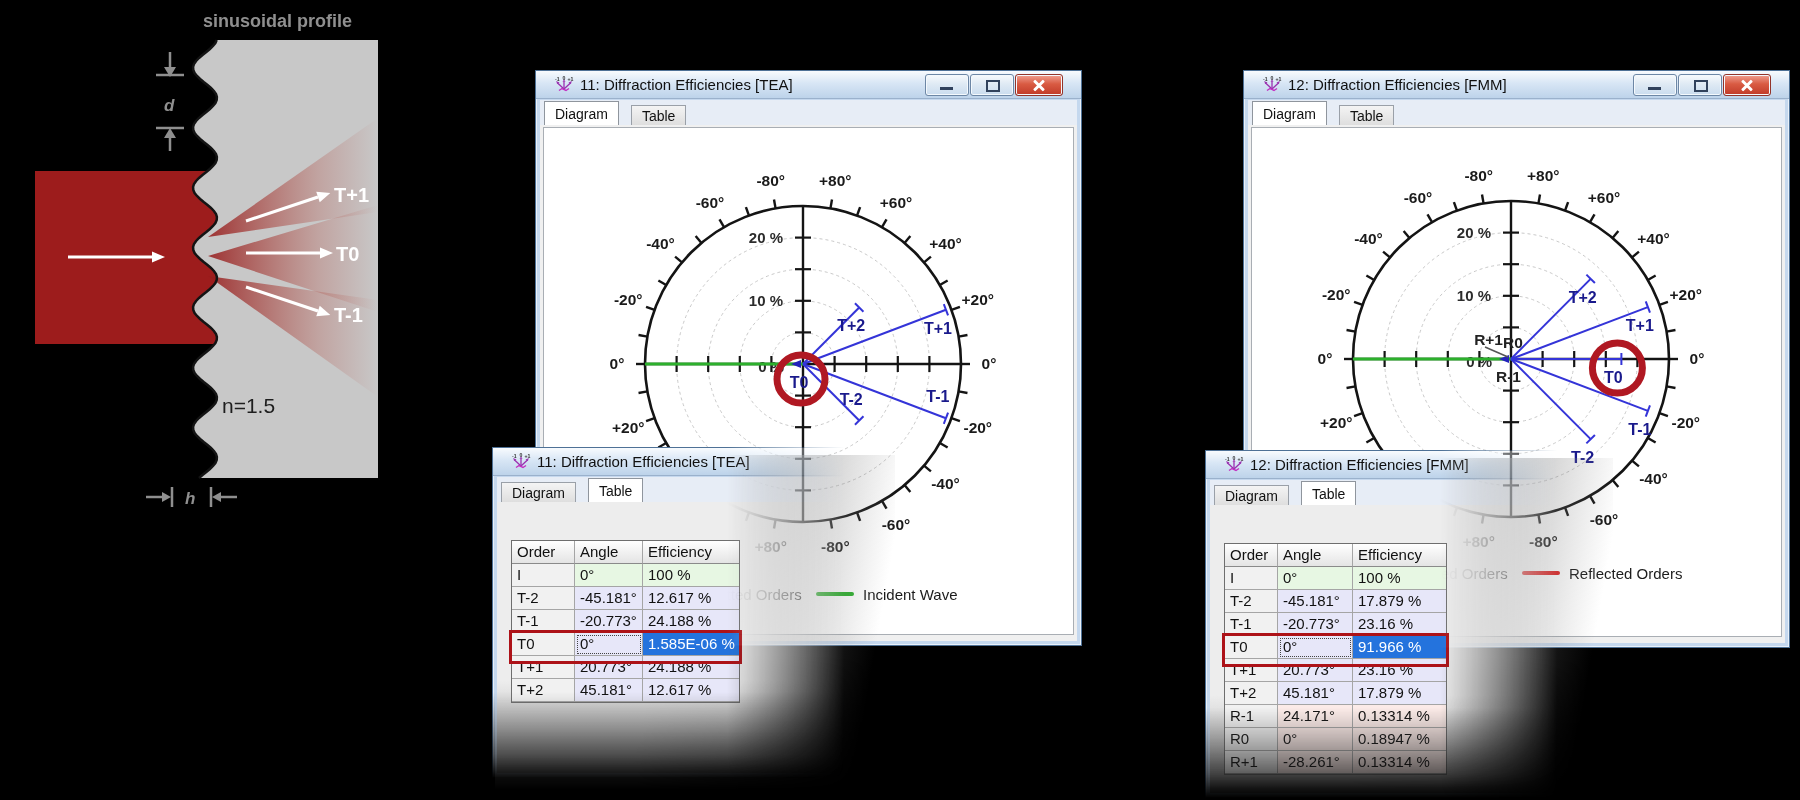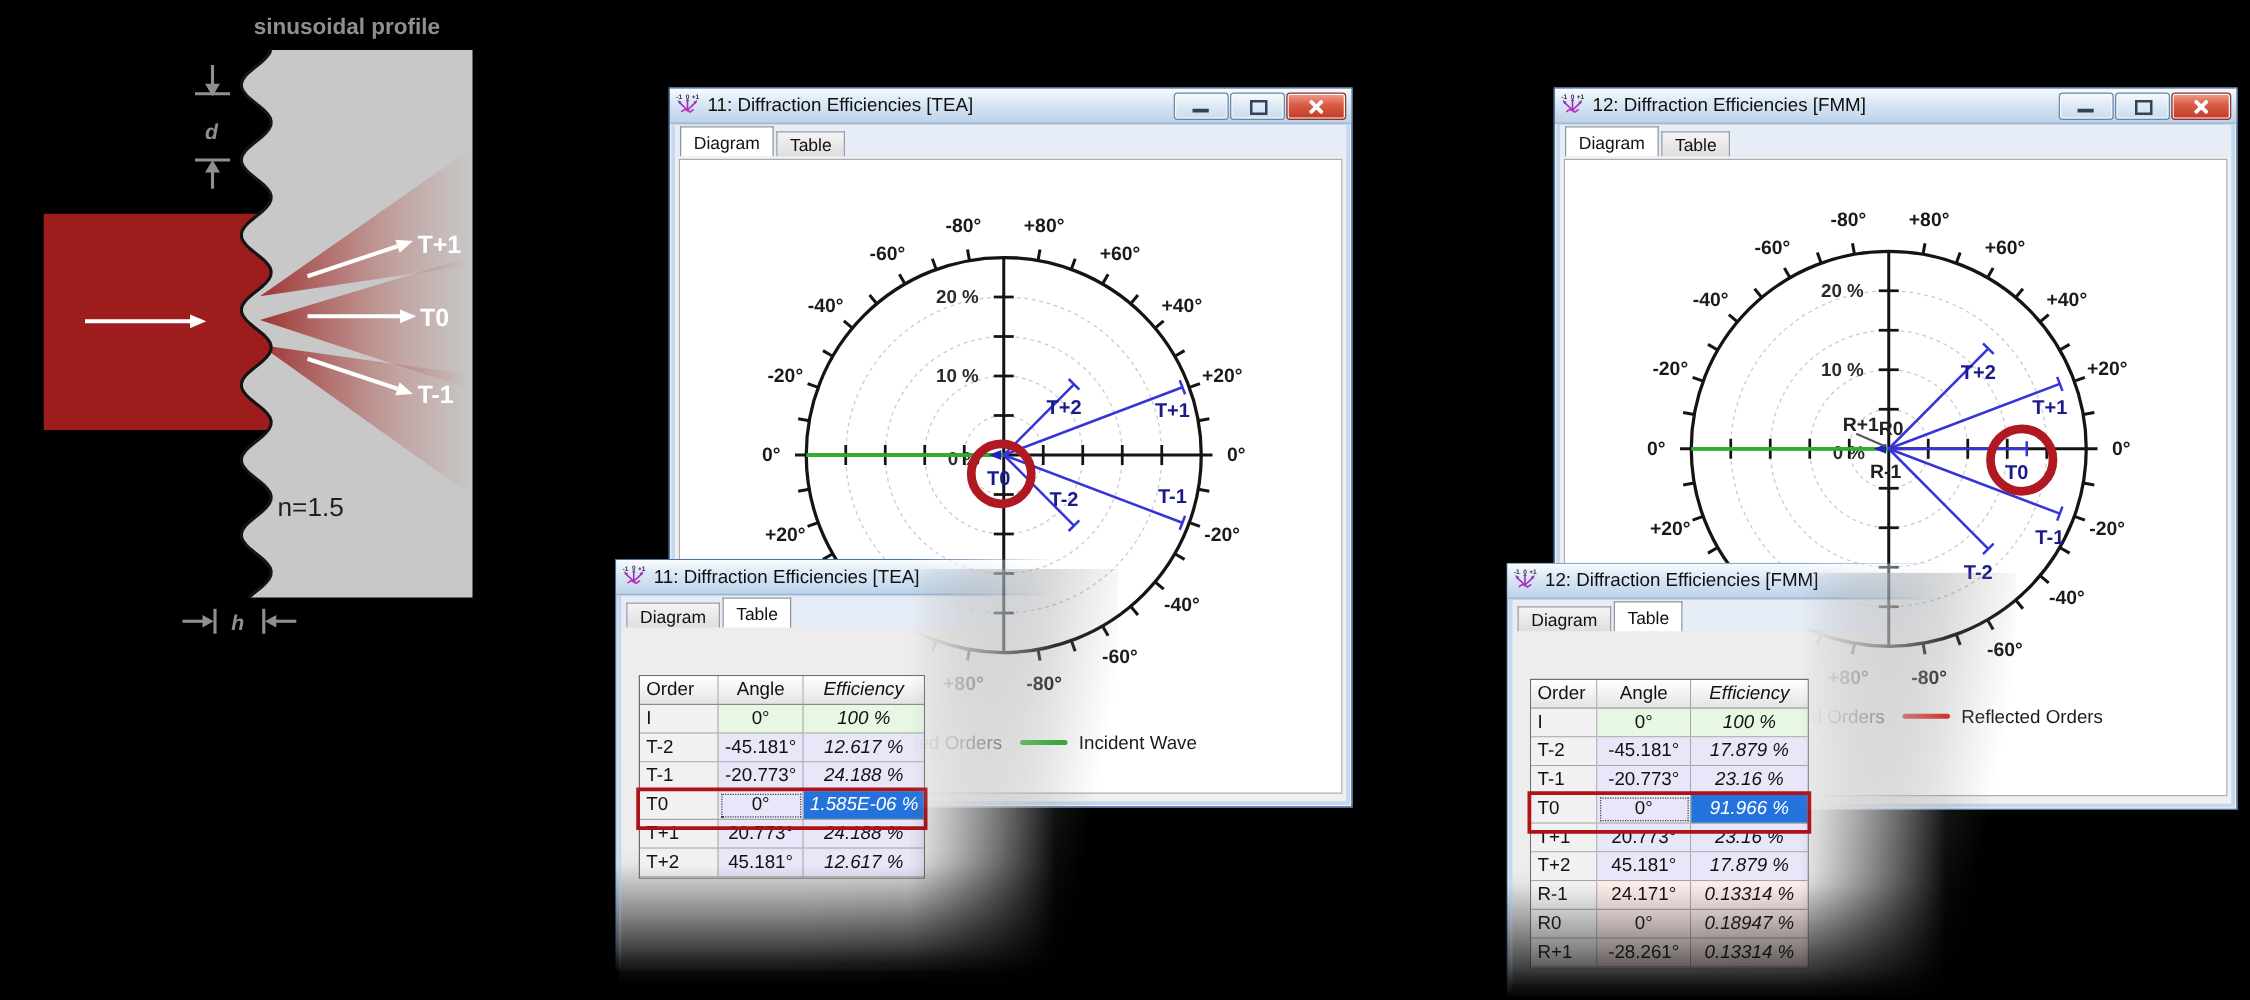--- a/index.html
+++ b/index.html
@@ -10,56 +10,56 @@
   
   .win{position:absolute;background:#c5d8ee;border:1px solid #4e7196;
        box-shadow:inset 0 0 0 1px #e9f1fa;box-sizing:border-box;}
   .diagram-win{z-index:1;}
   .table-wrap{position:absolute;z-index:3;
        -webkit-mask-image:linear-gradient(to right,#000 66%,rgba(0,0,0,0) 99%);
        mask-image:linear-gradient(to right,#000 66%,rgba(0,0,0,0) 99%);}
   .table-wrap .win{left:0;top:0;width:100%;height:100%;
        -webkit-mask-image:linear-gradient(to bottom,#000 74%,rgba(0,0,0,.35) 93%,rgba(0,0,0,0) 100%);
        mask-image:linear-gradient(to bottom,#000 74%,rgba(0,0,0,.35) 93%,rgba(0,0,0,0) 100%);}
-  .titlebar{height:27px;display:flex;align-items:center;gap:6px;padding:0 4px;
+  .titlebar{height:27px;display:flex;align-items:center;gap:6px;padding:0 18px;
        background:linear-gradient(#f8fbfe,#d8e6f5 45%,#bdd3ea);
        border-bottom:1px solid #9ab1cc;font-size:15px;color:#101010;white-space:nowrap;}
   .wtitle{flex:0 1 auto;overflow:hidden;}
   .winbtns{margin-left:auto;display:flex;gap:1px;}
   .wbtn{position:relative;width:42px;height:20px;border:1px solid #6d87a5;border-radius:3px;
        background:linear-gradient(#f7fafc,#dfeaf4 45%,#cadcee);box-shadow:inset 0 0 0 1px #f4f9fd;}
   .wbtn.close{width:46px;border-color:#93342a;background:linear-gradient(#f0a091,#d95b43 45%,#c03a28);}
   .g-min{position:absolute;left:14px;bottom:5px;width:13px;height:3px;background:#31425c;}
   .g-max{position:absolute;left:15px;top:5px;width:10px;height:8px;border:2px solid #31425c;}
   .g-x1,.g-x2{position:absolute;left:16px;top:9px;width:14px;height:3px;background:#fff;border-radius:1px;}
   .g-x1{transform:rotate(45deg);} .g-x2{transform:rotate(-45deg);}
   .tabstrip{position:absolute;left:4px;right:4px;top:29px;height:25px;background:#e7edf6;padding-left:2px;
        box-sizing:border-box;white-space:nowrap;}
   .tab{display:inline-block;height:20px;line-height:20px;padding:0 10px;font-size:14px;color:#111;
        border:1px solid #9aa0a8;border-bottom:none;background:linear-gradient(#f4f4f4,#dddddd);
-       margin:4px 0 0 2px;vertical-align:bottom;}
+       margin:4px 10px 0 2px;vertical-align:bottom;}
   .tab.active{height:24px;line-height:24px;margin-top:1px;background:#fff;border-color:#8f959d;}
   .client{position:absolute;left:4px;right:4px;top:54px;bottom:4px;background:#f0f0f0;}
   .panel{position:absolute;left:3px;right:3px;top:2px;bottom:6px;background:#fff;border:1px solid #a9aeb4;}
   .plot{position:absolute;left:0;top:0;}
   .table-client{background:linear-gradient(180deg,#ededed 0 66%,#c2c2c2 84%,#8d8d8d 100%);}
 
   
   .legend-item{position:absolute;display:flex;align-items:center;gap:9px;height:20px;}
   .lsw{width:38px;height:4px;border-radius:2px;}
   .llab{font-size:15px;color:#1c1c1c;white-space:nowrap;}
 
   
   .grid{position:absolute;left:14px;top:38px;border:1px solid #6e6e6e;background:#fff;font-size:15px;color:#111;}
   .trow{display:flex;position:relative;}
   .tcell{height:23px;line-height:22px;padding:0 5px;border-right:1px solid #a5a5a5;border-bottom:1px solid #a5a5a5;
        box-sizing:border-box;white-space:nowrap;overflow:hidden;}
-  .tcell.last{border-right:none;font-style:italic;}
+  .tcell.last{border-right:none;}
   .hcell{background:linear-gradient(#ffffff,#e4e4e4);border-bottom:1px solid #8a8a8a;}
-  .al{text-align:left;} .ar{text-align:center;}
+  .al{text-align:left;} .ar{text-align:left;}
   .k-order{background:#f1f1f1;}
   .k-incident{background:#e7f7e3;}
   .k-transmitted{background:#e7e7f9;}
   .k-reflected{background:#fcebe8;}
   .sel{background:#2473dd;color:#fff;}
   .focuscell{outline:1px dotted #444;outline-offset:-3px;}
   .rowbox{position:absolute;border:3px solid #ad1218;pointer-events:none;}
 
   
   .shadow{position:absolute;z-index:2;

